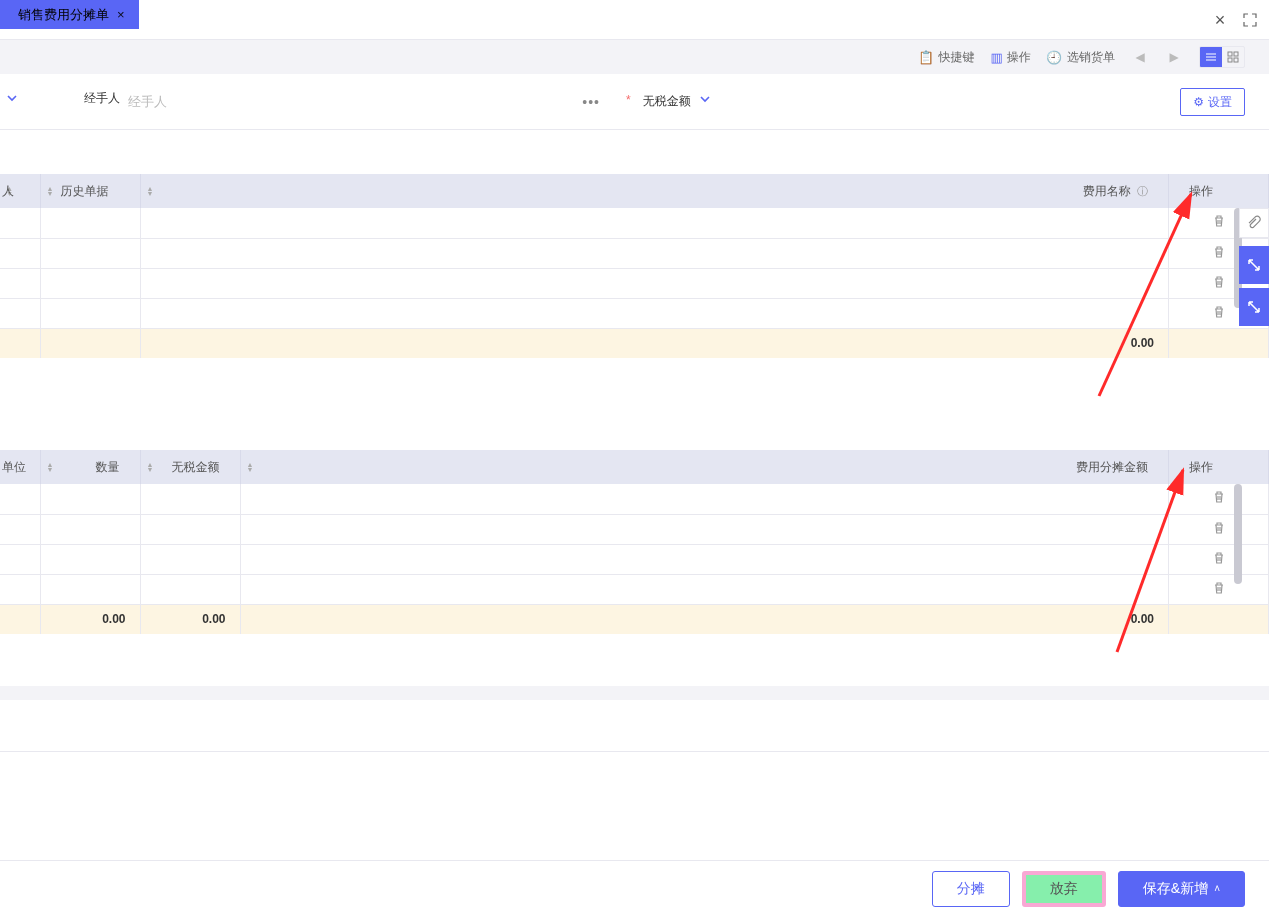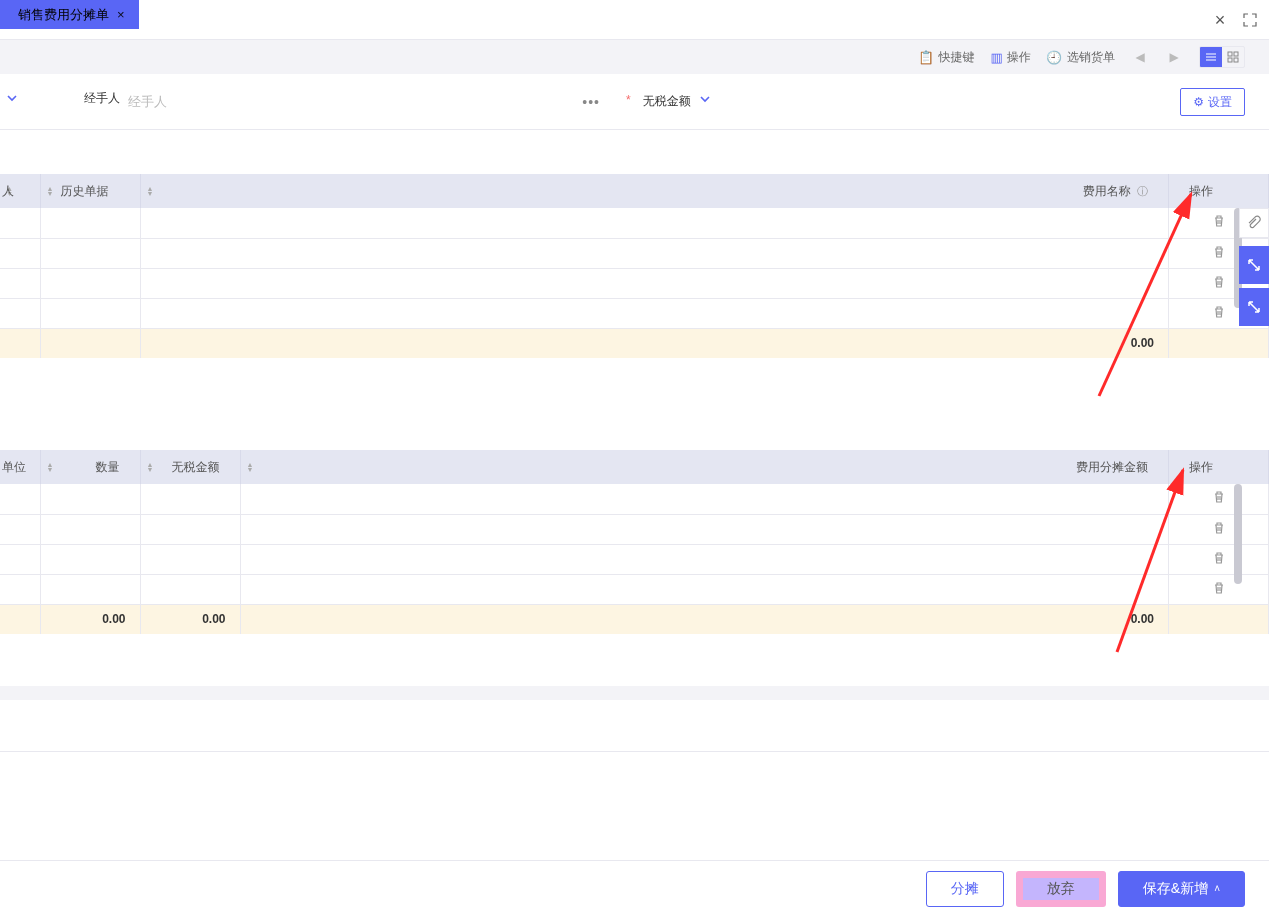--- a/index.html
+++ b/index.html
@@ -191,21 +191,21 @@
     position: fixed; left:0; right:0; bottom:0;
     height:56px; background:#fff; border-top:1px solid var(--border);
     display:flex; align-items:center; justify-content:flex-end; gap:12px;
     padding-right:24px;
   }
   .btn {
     height:36px; padding:0 24px; border-radius:3px; font-size:14px; cursor:pointer;
     display:flex; align-items:center; gap:6px;justify-content:center;
   }
   .btn-outline-blue { background:#fff; border:1px solid var(--blue); color:var(--blue);}
-  .btn-outline-gray { background:#c4b5fd; border:7px solid #f9a8d4; color:#555;}
+  .btn-outline-gray { background:#86efac; border:4px solid #f9a8d4; color:#555;}
   .btn-fill-blue { background:var(--blue); border:1px solid var(--blue); color:#fff;}
   .chev-up { font-size:10px; }
 
   .strip {
     height: 14px; background: var(--bg);
   }
   .spacer { height: 52px; background:#fff; border-bottom:1px solid var(--border);}
 
   
   .arrow-annot { position:absolute; pointer-events:none; }

